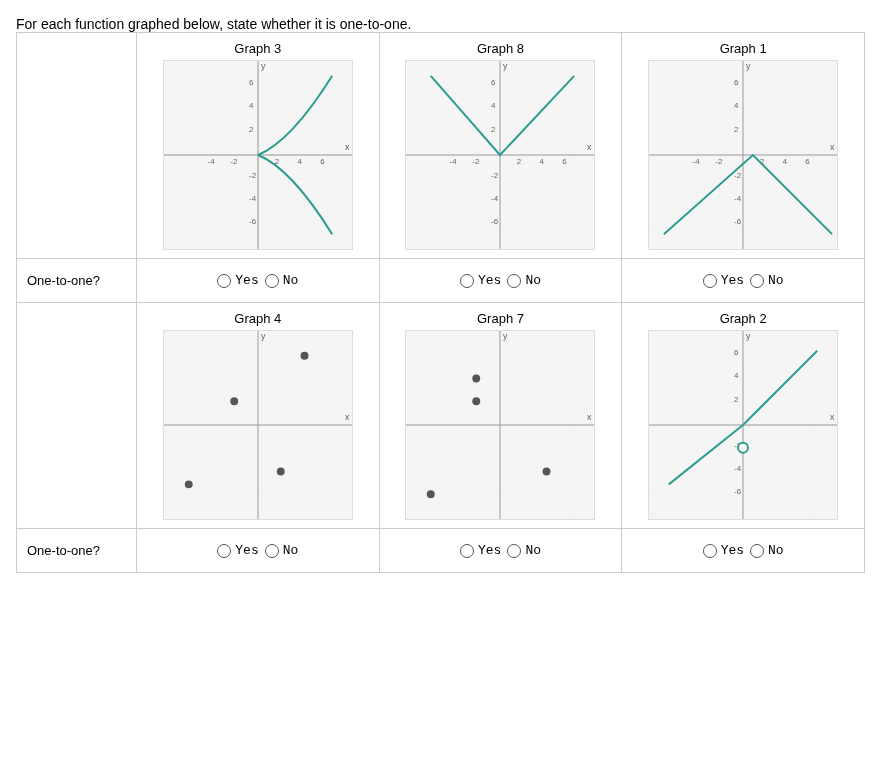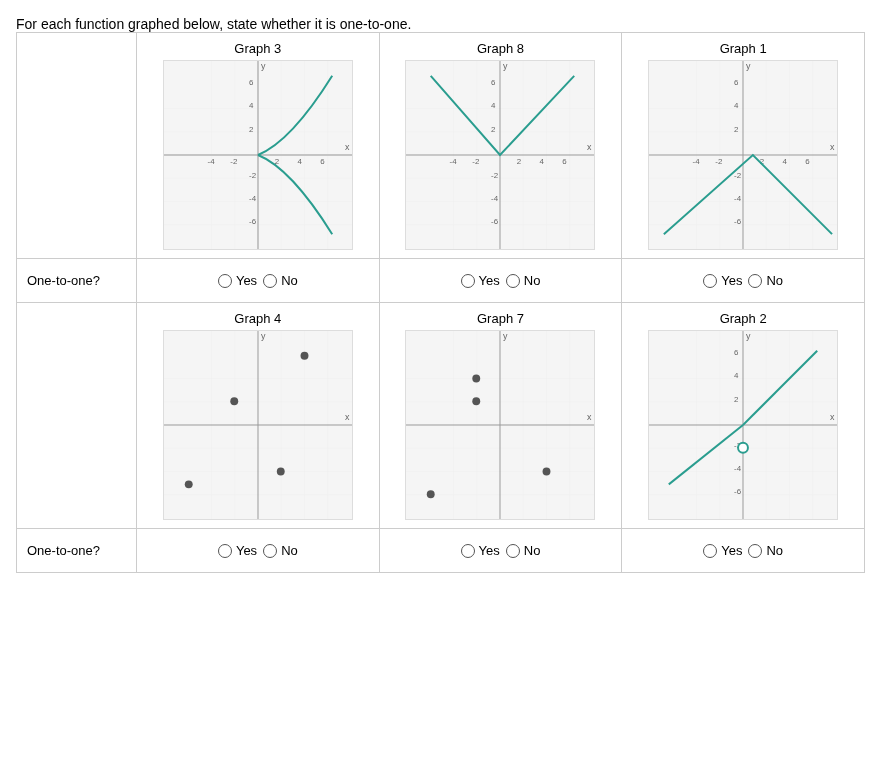--- a/index.html
+++ b/index.html
@@ -44,20 +44,21 @@
       border: 1px solid #ddd;
       position: relative;
       overflow: hidden;
     }
     .radio-group {
       display: flex;
       justify-content: center;
       align-items: center;
       gap: 6px;
       padding: 6px 0;
+      font-family: Liberation Mono, monospace;
     }
     .radio-option {
       display: flex;
       align-items: center;
       gap: 4px;
       cursor: pointer;
     }
     .radio-circle {
       width: 14px;
       height: 14px;

